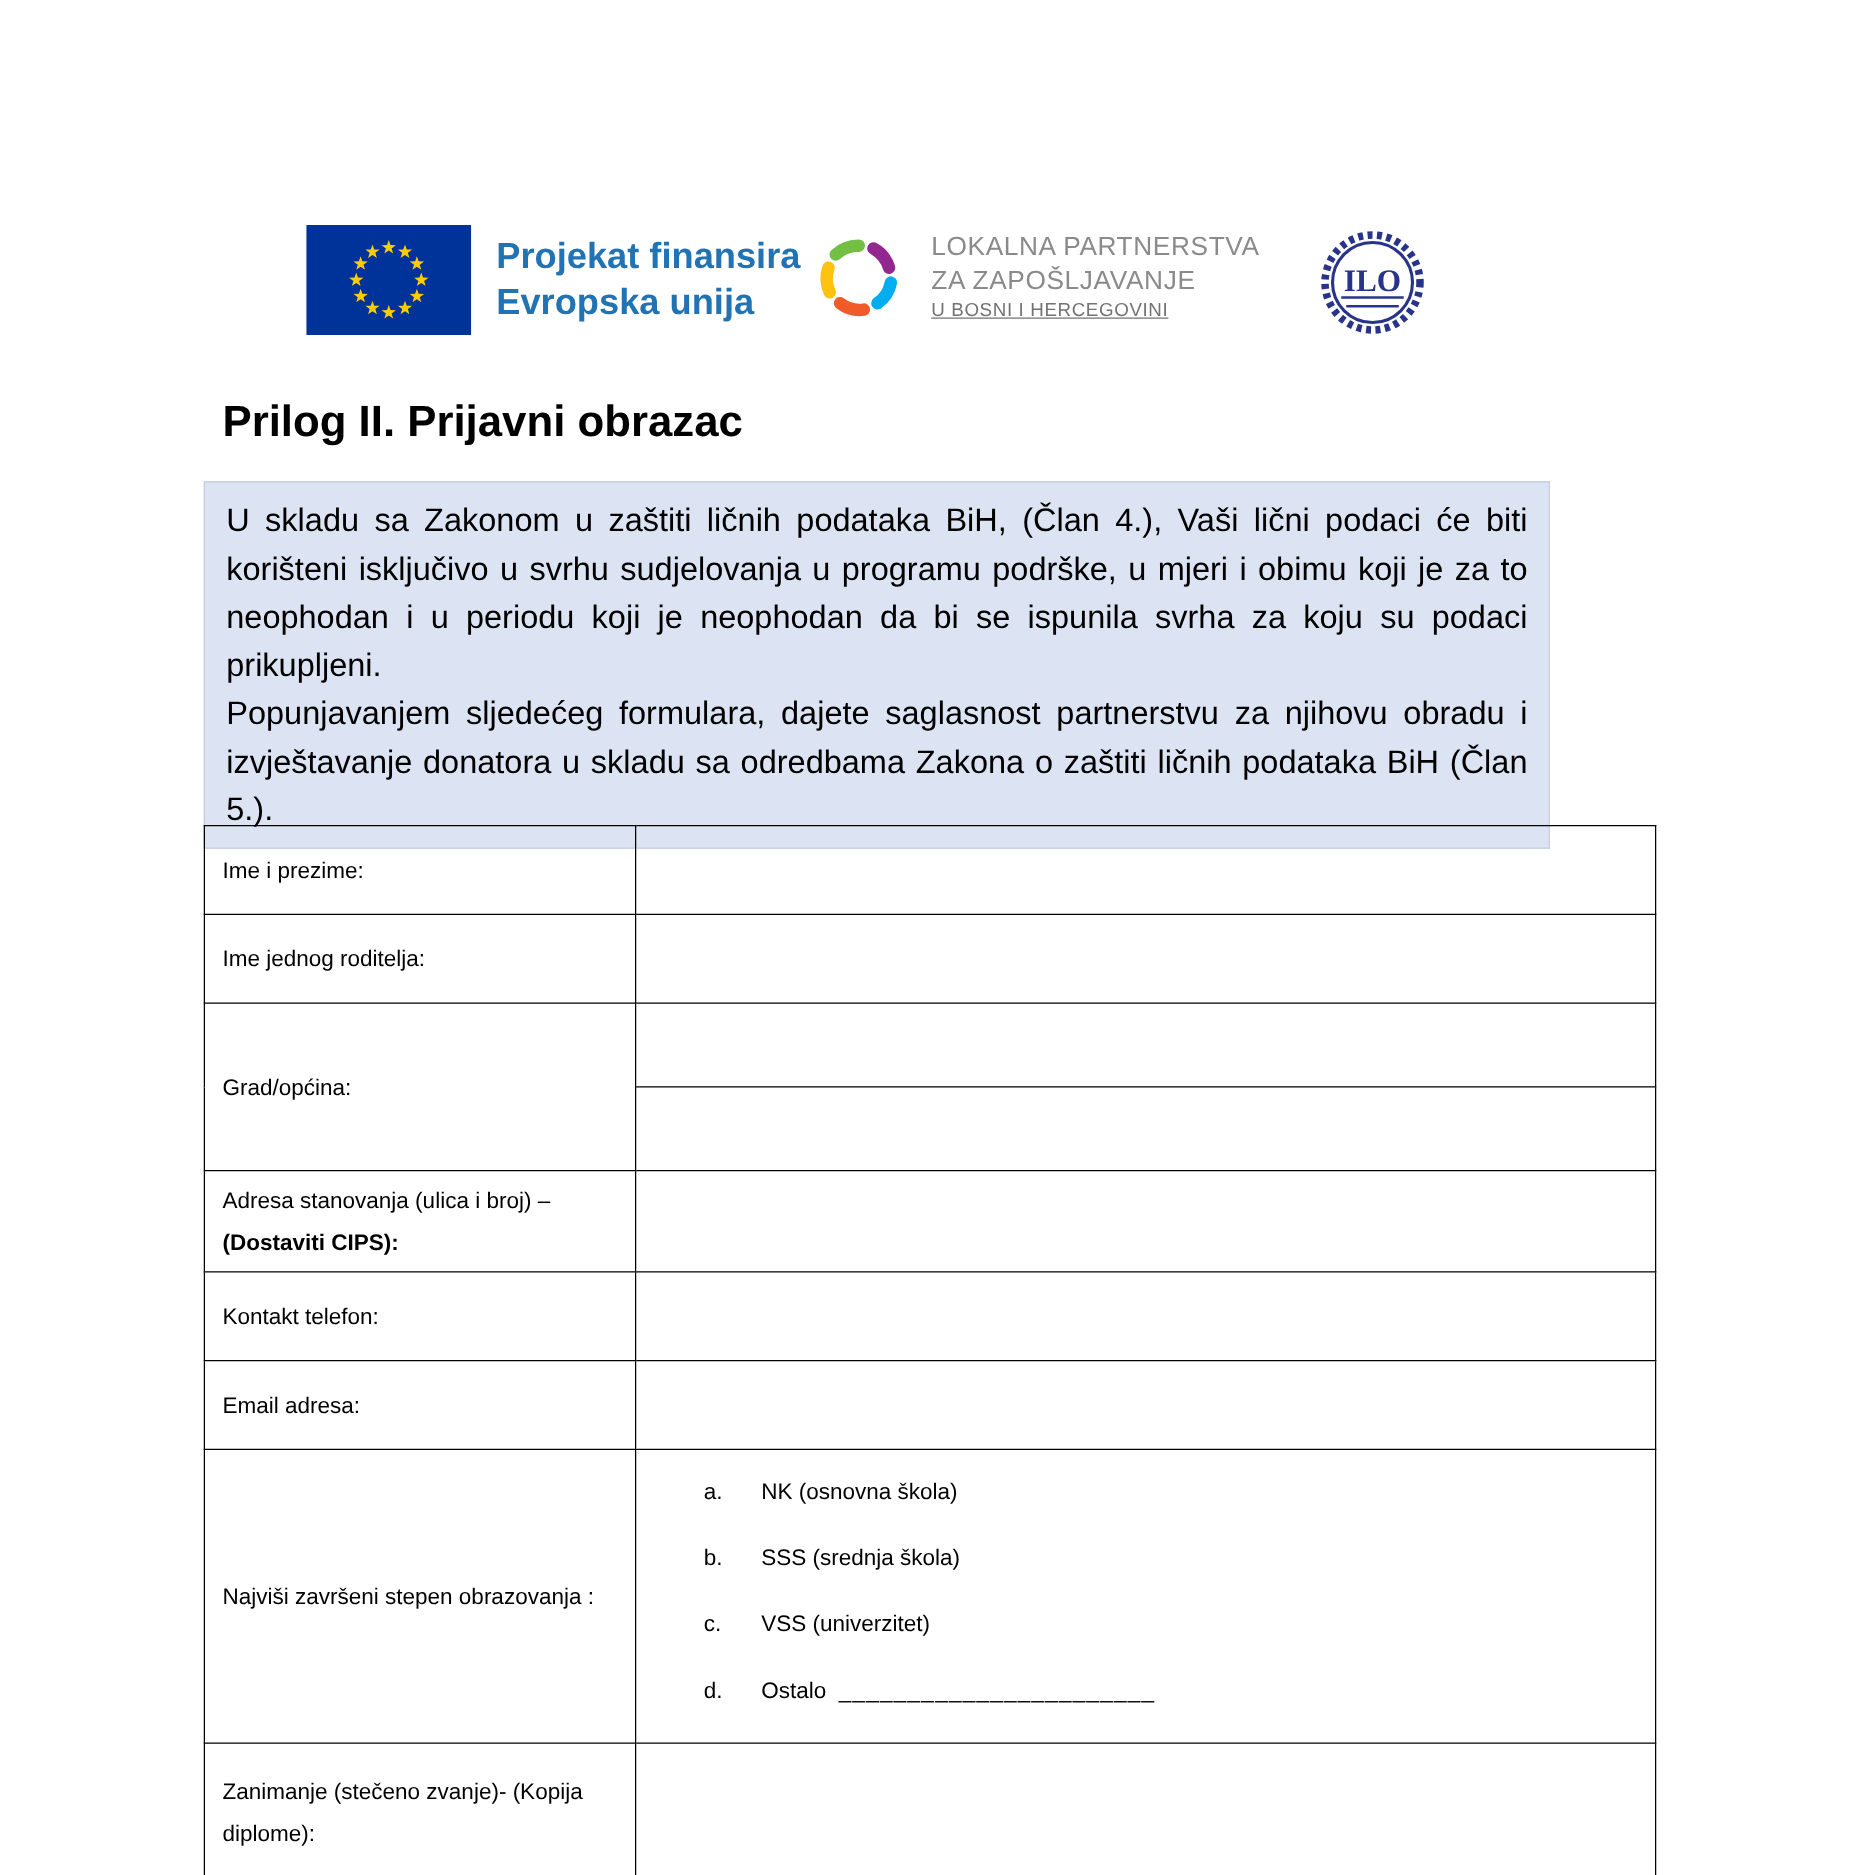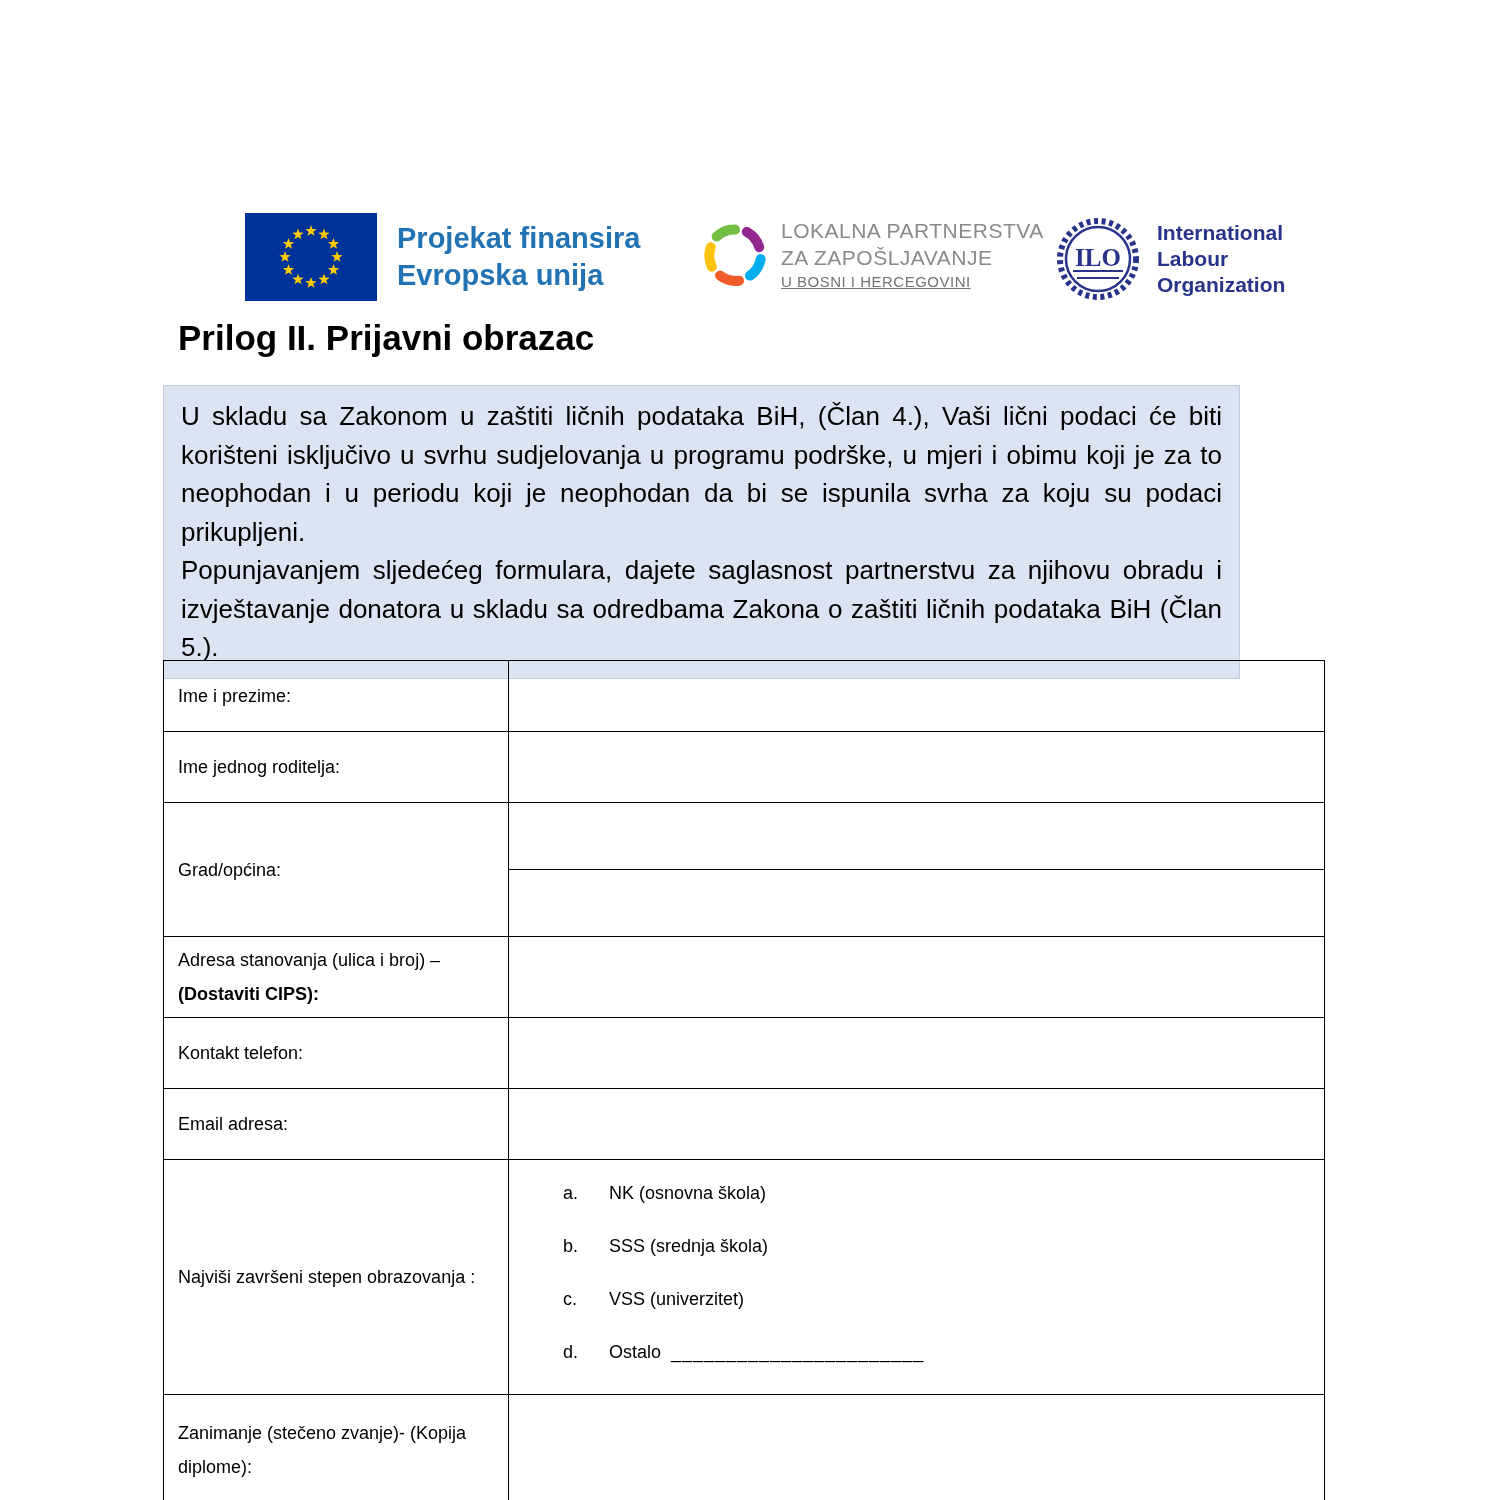--- a/index.html
+++ b/index.html
@@ -4,24 +4,24 @@
 <style>
   * { margin:0; padding:0; box-sizing:border-box; }
   html,body { background:#ffffff; }
   .page {
     position:relative; width:1500px; height:1500px;
     background:#ffffff; overflow:hidden;
     font-family:"Liberation Sans", sans-serif; color:#000;
   }
 
   
-  .logo-row { position:absolute; left:0; top:0; width:100%; height:300px;margin-top:33px; }
+  .logo-row { position:absolute; left:0; top:0; width:100%; height:300px; }
   .eu-block { position:absolute; left:245px; top:180px; display:flex; align-items:center; gap:20px; }
   .eu-text { color:#2173B4; font-weight:bold; font-size:29px; line-height:37px; }
-  .lpz-block { position:absolute; left:693px; top:180px; display:flex; align-items:center; gap:4px; }
+  .lpz-block { position:absolute; left:645px; top:180px; display:flex; align-items:center; gap:16px; }
   .lpz-text div.l1, .lpz-text div.l2 { color:#8A8A8A; font-size:21px; line-height:27px; letter-spacing:0.5px; }
   .lpz-text div.l3 { color:#737373; font-size:15px; line-height:22px; letter-spacing:0.5px;text-decoration:underline; }
   .ilo-block { position:absolute; left:1055px; top:183px; display:flex; align-items:center; gap:16px; }
   .ilo-text { color:#28348A; font-weight:bold; font-size:21px; line-height:26px; }
 
   
   .doc-title { position:absolute; left:178px; top:318px; font-size:35px; font-weight:bold; }
 
   
   .notice-box {
@@ -108,25 +108,20 @@
     </div>
 
     <div class="ilo-block">
       <svg width="86" height="86" viewBox="0 0 86 86">
         <circle cx="43" cy="43" r="38" fill="none" stroke="#28348A" stroke-width="6" stroke-dasharray="4 3.6"></circle>
         <circle cx="43" cy="43" r="32" fill="none" stroke="#28348A" stroke-width="2.5"></circle>
         <line x1="18" y1="55" x2="68" y2="55" stroke="#28348A" stroke-width="2"></line>
         <line x1="22" y1="62" x2="64" y2="62" stroke="#28348A" stroke-width="2"></line>
         <text x="43" y="50" text-anchor="middle" font-family="Liberation Serif, serif" font-size="25" font-weight="bold" fill="#28348A">ILO</text>
       </svg>
-      <div class="ilo-text">
-        <div>International</div>
-        <div>Labour</div>
-        <div>Organization</div>
-      </div>
     </div>
 
   </div>
 
   <h1 class="doc-title">Prilog II. Prijavni obrazac</h1>
 
   <div class="notice-box">
     <div>U skladu sa Zakonom u zaštiti ličnih podataka BiH, (Član 4.), Vaši lični podaci će biti korišteni isključivo u svrhu sudjelovanja u programu podrške, u mjeri i obimu koji je za to neophodan i u periodu koji je neophodan da bi se ispunila svrha za koju su podaci prikupljeni.</div>
     <div>Popunjavanjem sljedećeg formulara, dajete saglasnost partnerstvu za njihovu obradu i izvještavanje donatora u skladu sa odredbama Zakona o zaštiti ličnih podataka BiH (Član 5.).</div>
   </div>

